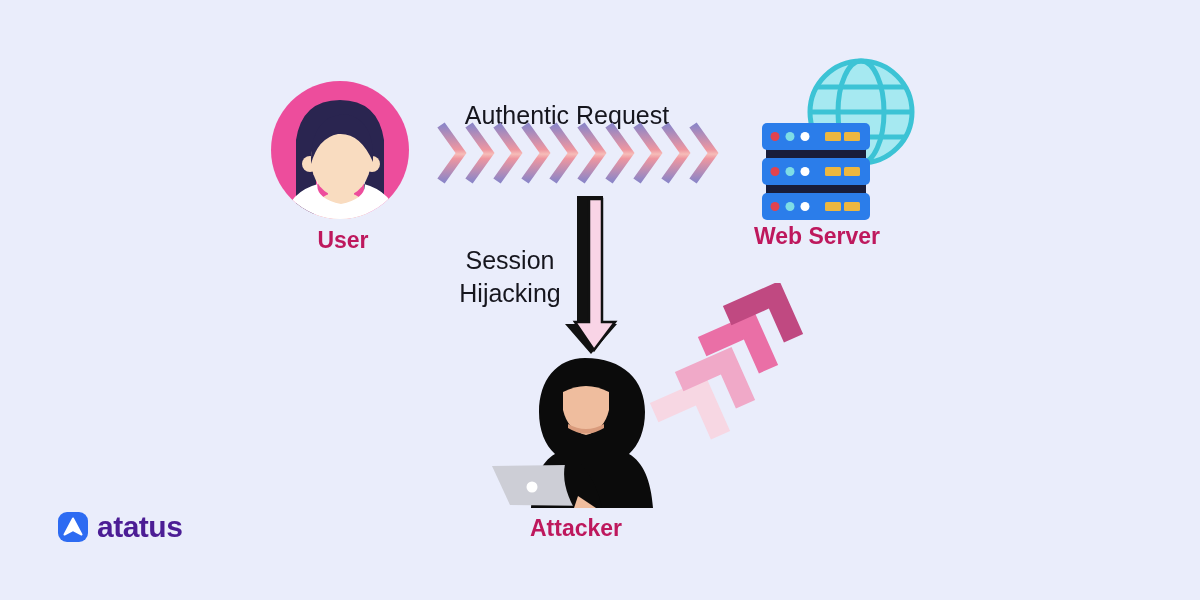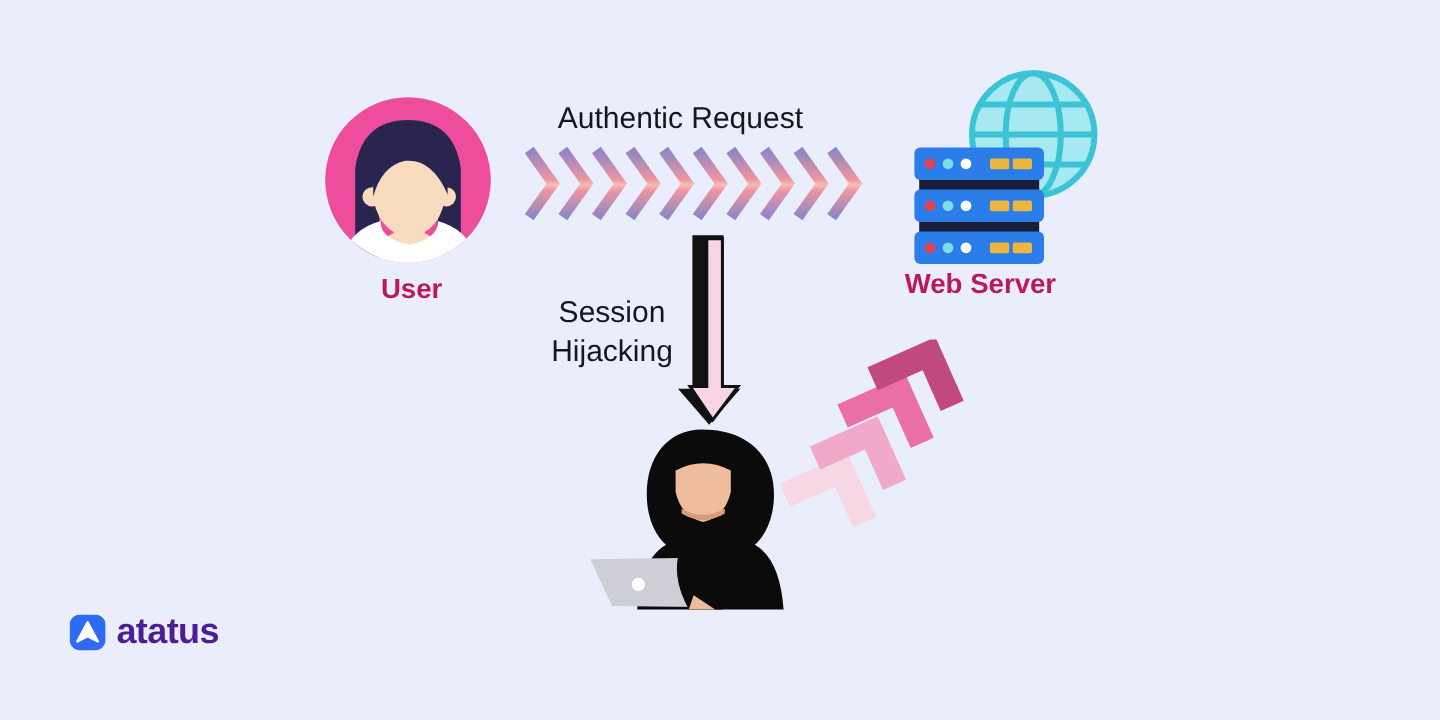--- a/index.html
+++ b/index.html
@@ -10,21 +10,21 @@
   }
   .abs{position:absolute;}
   .flow-label{
     color:#16161E;font-size:25px;font-weight:400;text-align:center;line-height:33px;
   }
   .node-label{
     color:#be185d;font-size:23px;font-weight:700;text-align:center;
   }
   #avatar-svg{left:270px;top:80px;}
   #label-user{left:283px;top:227px;width:120px;}
-  #label-authentic{left:417px;top:83px;width:300px;}
+  #label-authentic{left:417px;top:99px;width:300px;}
   #chevrons-svg{left:437px;top:122px;}
   #server-svg{left:745px;top:50px;}
   #label-webserver{left:717px;top:223px;width:200px;}
   #label-session{left:440px;top:244px;width:140px;}
   #downarrow-svg{left:555px;top:192px;}
   #attacker-svg{left:475px;top:352px;}
   #label-attacker{left:476px;top:515px;width:200px;}
   #imparrows-svg{left:645px;top:283px;}
   #label-impersonation{left:791px;top:361px;width:180px;}
   #brand{left:58px;top:511px;display:flex;align-items:center;gap:9px;}
@@ -152,20 +152,21 @@
     <path d="M88,40 Q111,28 134,40 L134,58 Q129,79 111,83 Q93,79 88,58 Z" fill="#EFBD9E"></path>
     <path d="M93,72 Q111,82 129,72 L129,76 Q111,87 93,76 Z" fill="#D99B7C"></path>
 
     <polygon points="17,114 91,113 121,154 35,153" fill="#CDCED6"></polygon>
     <circle cx="57" cy="135" r="5.5" fill="#FFFFFF"></circle>
 
     <path d="M90,112 L106,112 Q122,130 127,156 L99,156 Q86,132 90,112 Z" fill="#0B0B0B"></path>
 
     <polygon points="103,144 121,156 99,156" fill="#EFBD9E"></polygon>
   </svg>
+  <div id="label-attacker" class="abs node-label">Attacker</div>
 
   <svg id="imparrows-svg" class="abs" width="180" height="180" viewBox="0 0 180 180">
     <g transform="translate(45,134) rotate(-24)">
       <path d="M-31,-29 H31 V29 H10 V-8 H-31 Z" fill="#F7D7E3"></path>
     </g>
     <g transform="translate(70,103) rotate(-24)">
       <path d="M-31,-29 H31 V29 H10 V-8 H-31 Z" fill="#F0A9C8"></path>
     </g>
     <g transform="translate(93,68) rotate(-24)">
       <path d="M-31,-29 H31 V29 H10 V-8 H-31 Z" fill="#EA6FA6"></path>

